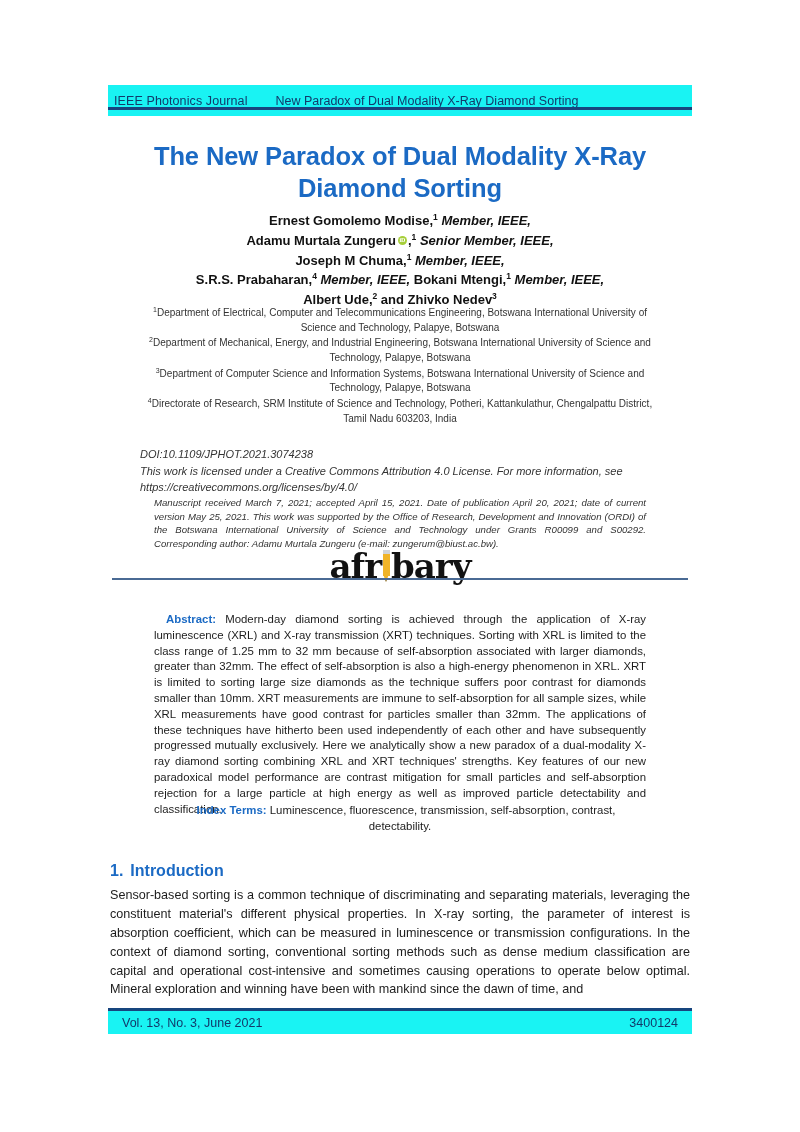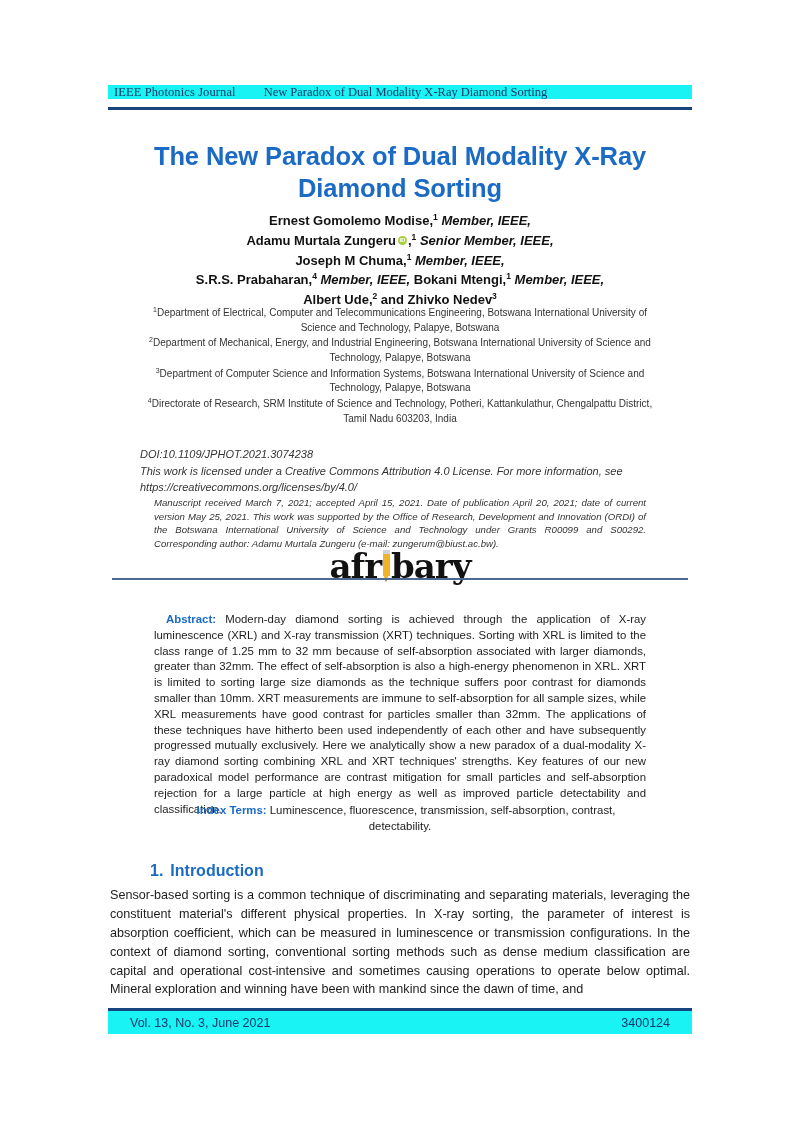--- a/index.html
+++ b/index.html
@@ -22,27 +22,26 @@
     height: 1132px;
     background: #fff;
   }
 
   
   .runhead {
     position: absolute;
     left: 108px;
     top: 85px;
     width: 584px;
-    height: 14px;
+    height: 31px;
     background: #19f3f3;
     display: flex;
     align-items: center;
     box-sizing: border-box;
     padding: 0 6px;
-    font-family: Liberation Serif, serif;
   }
   .runhead-left {
     font-size: 12.5px;
     color: #123a6b;
     letter-spacing: 0.1px;
     white-space: nowrap;
   }
   .runhead-right {
     font-size: 12.5px;
     color: #123a6b;
@@ -237,21 +236,20 @@
 
   
   .sec-head {
     position: absolute;
     left: 110px;
     top: 862px;
     width: 580px;
     font-size: 16px;
     font-weight: bold;
     color: #1b6ac4;
-    margin-left: 40px;
   }
   .sec-head .num { margin-right: 7px; }
 
   .body-para {
     position: absolute;
     left: 110px;
     top: 886px;
     width: 580px;
     font-size: 12.6px;
     line-height: 1.5;
@@ -272,21 +270,21 @@
     position: absolute;
     left: 108px;
     top: 1011px;
     width: 584px;
     height: 23px;
     background: #19f3f3;
     display: flex;
     align-items: center;
     justify-content: space-between;
     box-sizing: border-box;
-    padding: 0 22px;
+    padding: 0 14px;
   }
   .footer div {
     font-size: 12.5px;
     color: #123a6b;
     white-space: nowrap;
   }
 </style>
 </head>
 <body>
 

